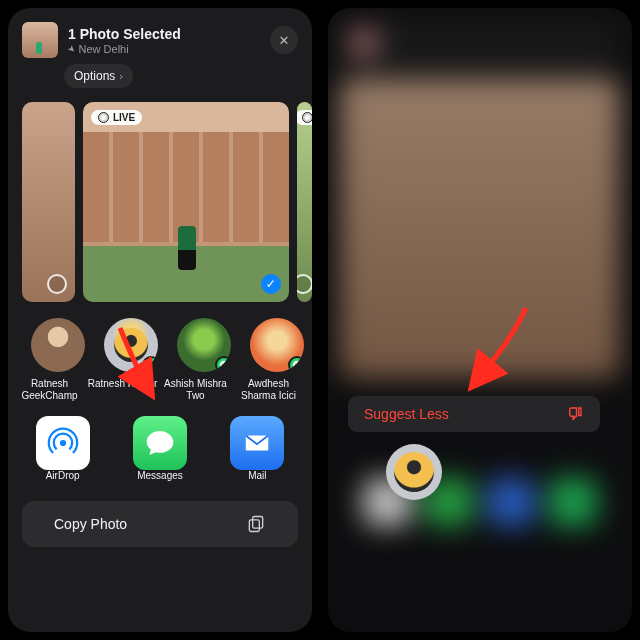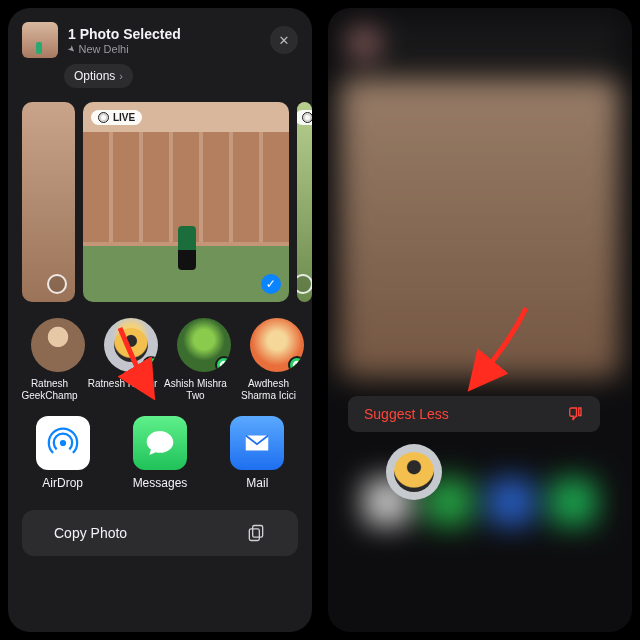--- a/index.html
+++ b/index.html
@@ -53,21 +53,21 @@
   .badge svg{width:10px;height:10px;margin:2px;fill:#fff}
   .ct .nm{font-size:10px;line-height:12px;color:var(--text);text-align:center;margin-top:6px;width:70px}
   
   .apps{display:flex;justify-content:space-around;padding:4px 6px 10px}
   .ap{width:68px;display:flex;flex-direction:column;align-items:center}
   .aicon{width:54px;height:54px;border-radius:12px;display:flex;align-items:center;justify-content:center}
   .aicon.airdrop{background:#fff}
   .aicon.msg{background:linear-gradient(#5ff08a,#20c25a)}
   .aicon.mail{background:linear-gradient(#5aa9ff,#1e6ff0)}
   .aicon.wa{background:var(--wa)}
-  .ap .nm{font-size:12px;color:var(--text);margin-top:6px}
+  .ap .nm{font-size:10px;color:var(--text);margin-top:0}
   
   .action{margin:10px 14px 0;background:var(--sheet2);border-radius:12px;height:46px;display:flex;align-items:center;justify-content:space-between;padding:0 32px}
   .action span{color:var(--text);font-size:14px}
   
   .arrow{position:absolute;pointer-events:none}
   .arrow svg{overflow:visible}
   
   .rbg{position:absolute;inset:0;filter:blur(14px) brightness(.75);}
   .rbg .rhdr{height:46px;background:#202022;margin:12px;border-radius:10px;display:flex;align-items:center;gap:8px;padding:0 10px}
   .rbg .rhdr .rth{width:28px;height:28px;background:#c88;border-radius:6px}

